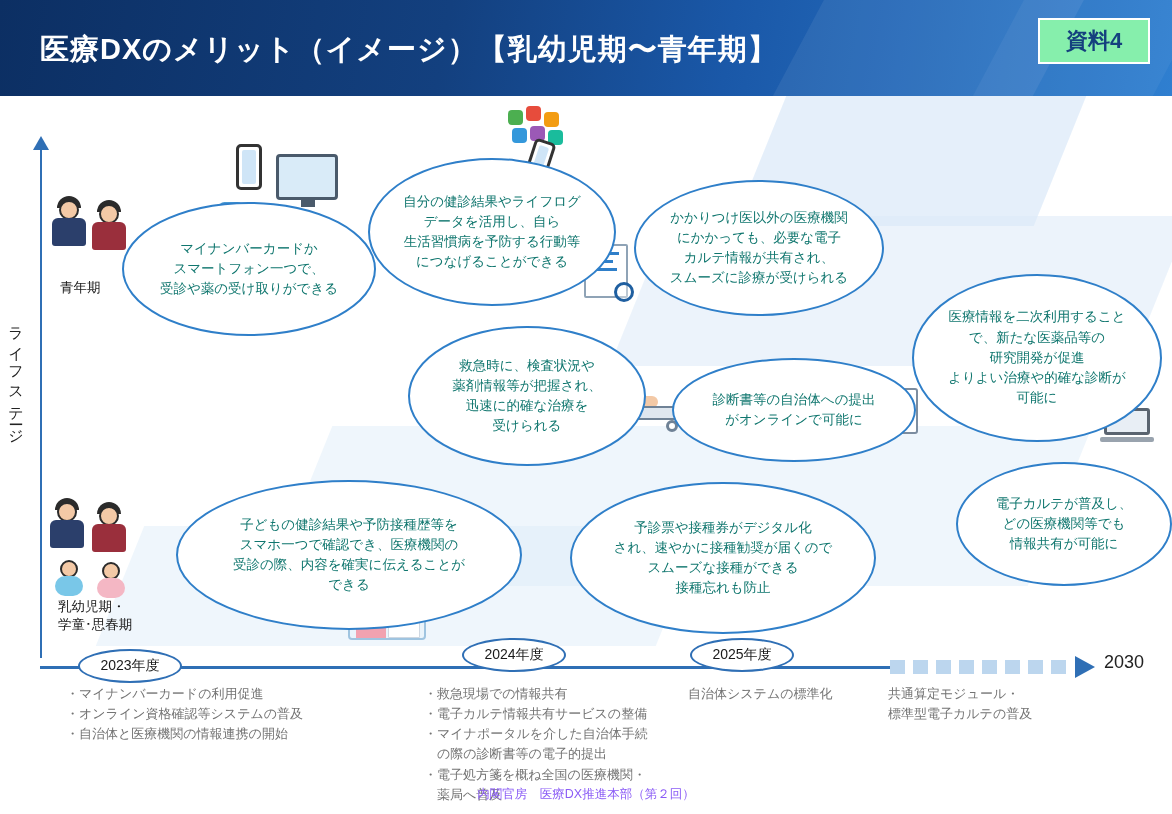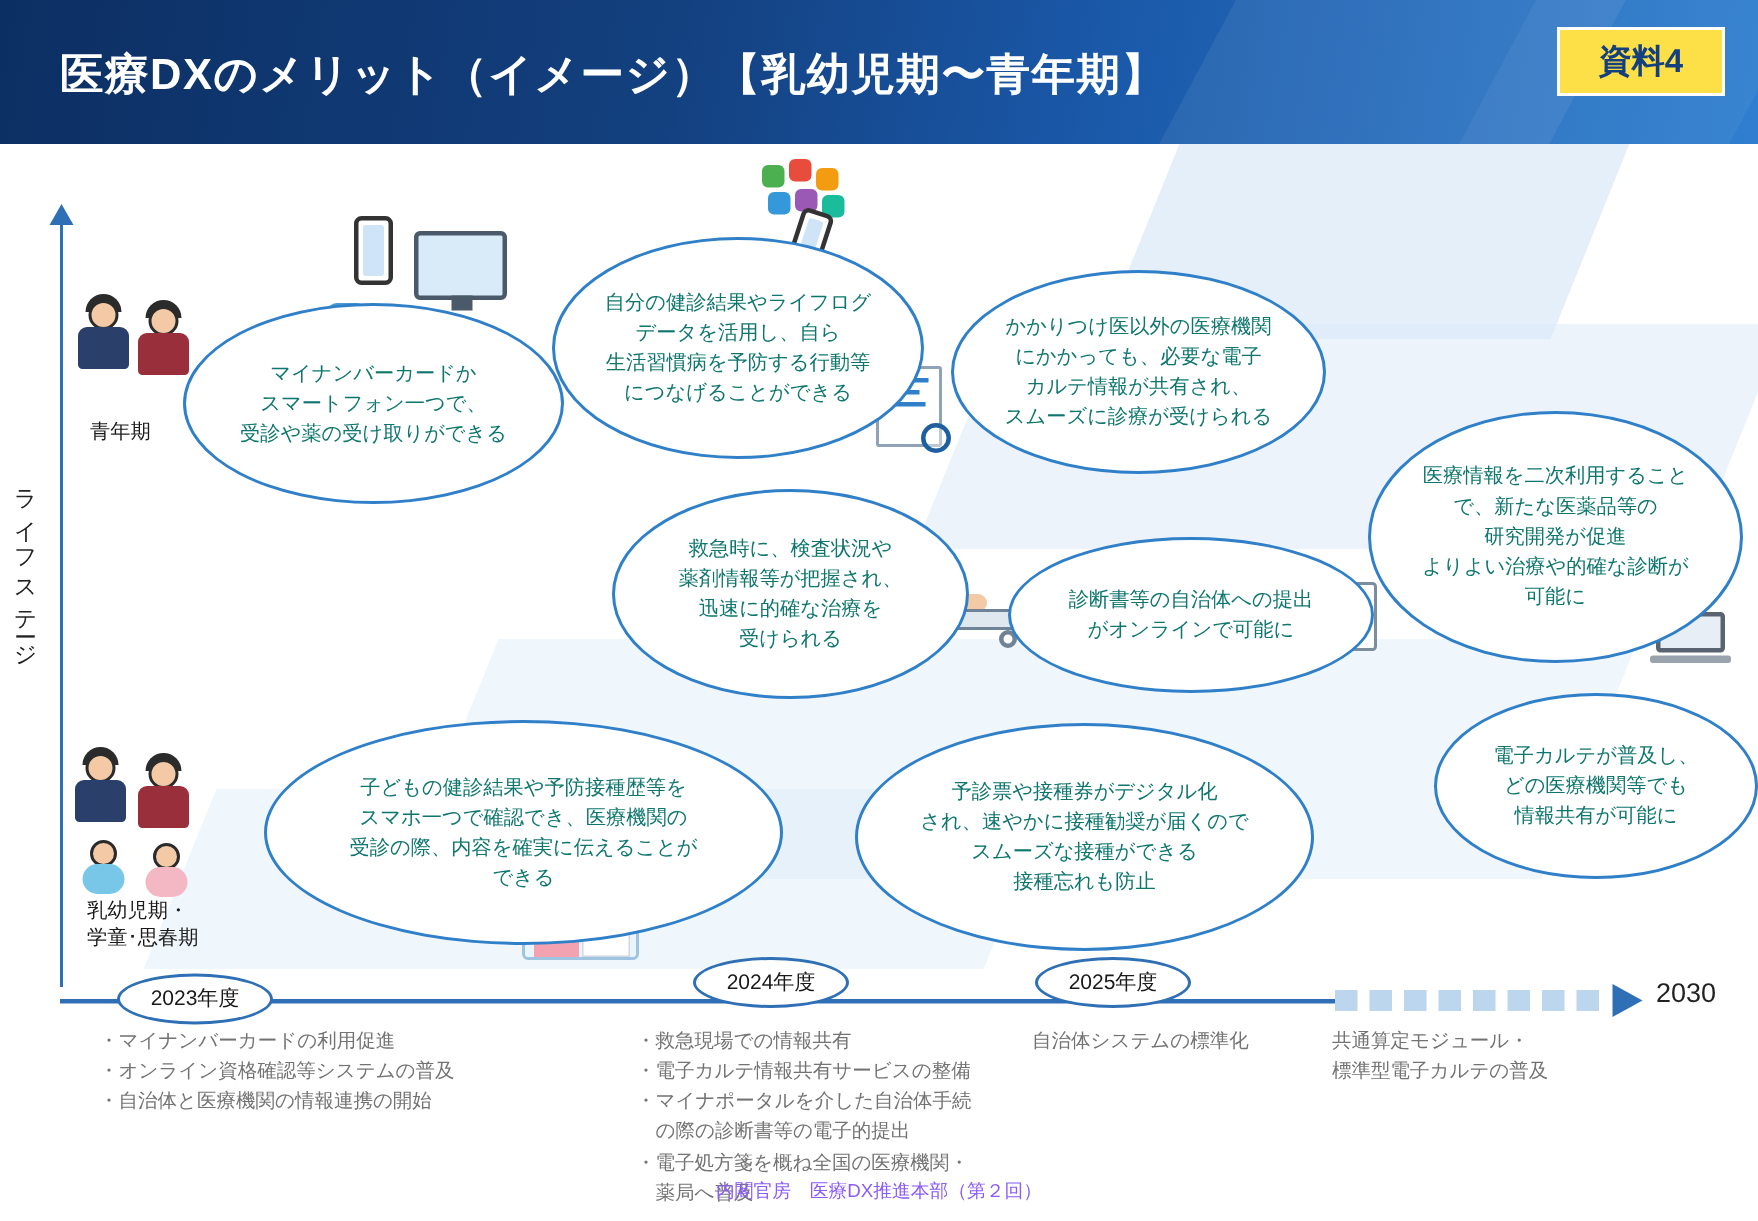--- a/index.html
+++ b/index.html
@@ -36,21 +36,21 @@
   }
   #header-title {
     position: absolute; left: 40px; top: 30px;
     color: #ffffff; font-size: 29px; font-weight: bold;
     letter-spacing: 1px;
     white-space: nowrap;
   }
   #doc-tag {
     position: absolute; right: 22px; top: 18px;
     width: 112px; height: 46px;
-    border: 2px solid #ffffff; background: #fde047;
+    border: 2px solid #ffffff; background: #86efac;
     display: flex; align-items: center; justify-content: center;
     color: #14407e; font-size: 22px; font-weight: bold;
   }
 
   
   #canvas {
     position: absolute; left: 0; top: 96px; width: 1172px; height: 718px;
     background: #ffffff;
   }
 

